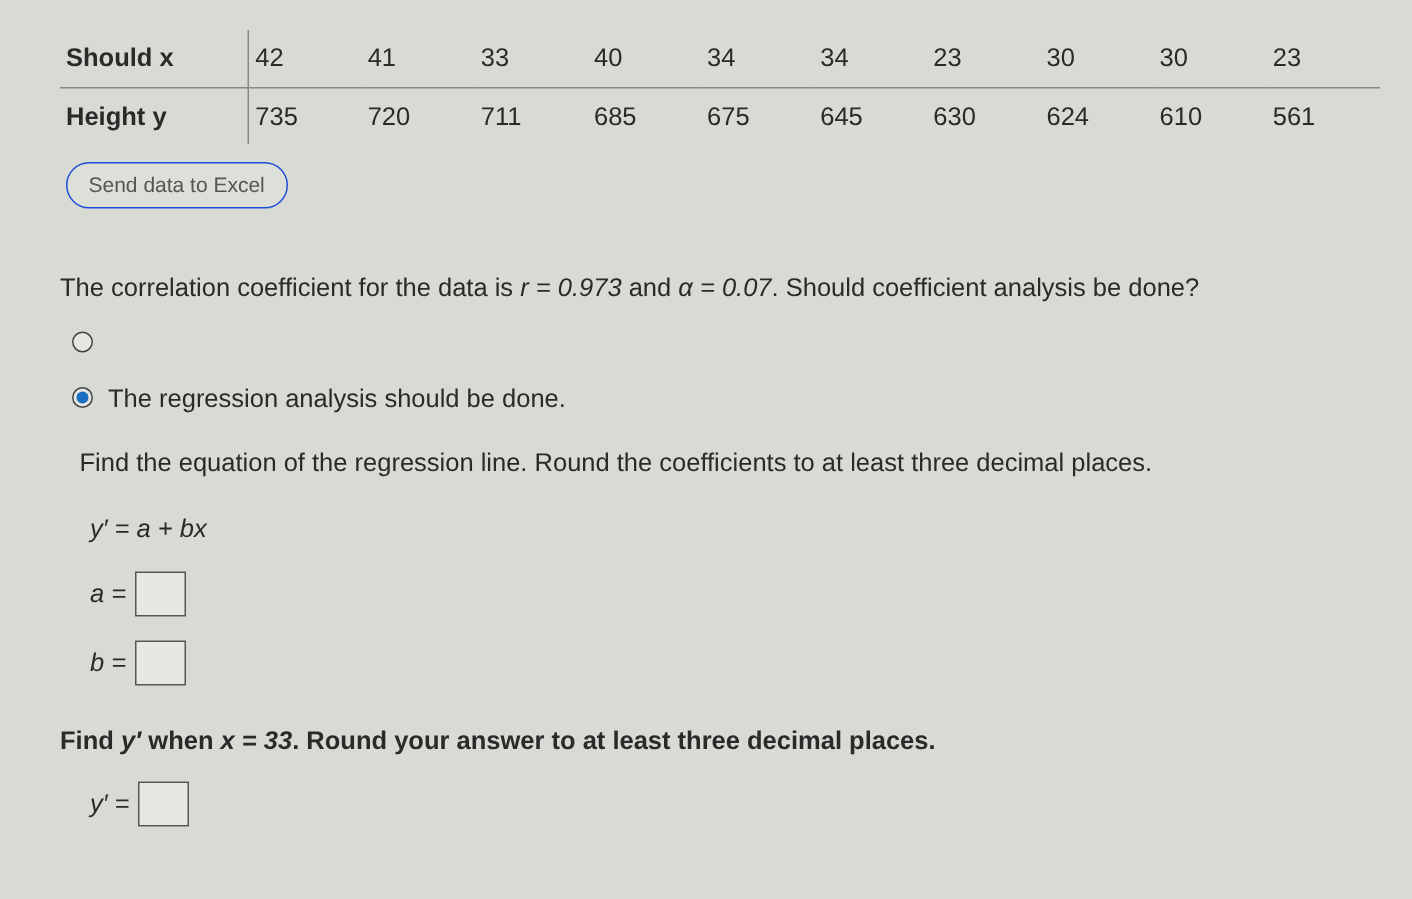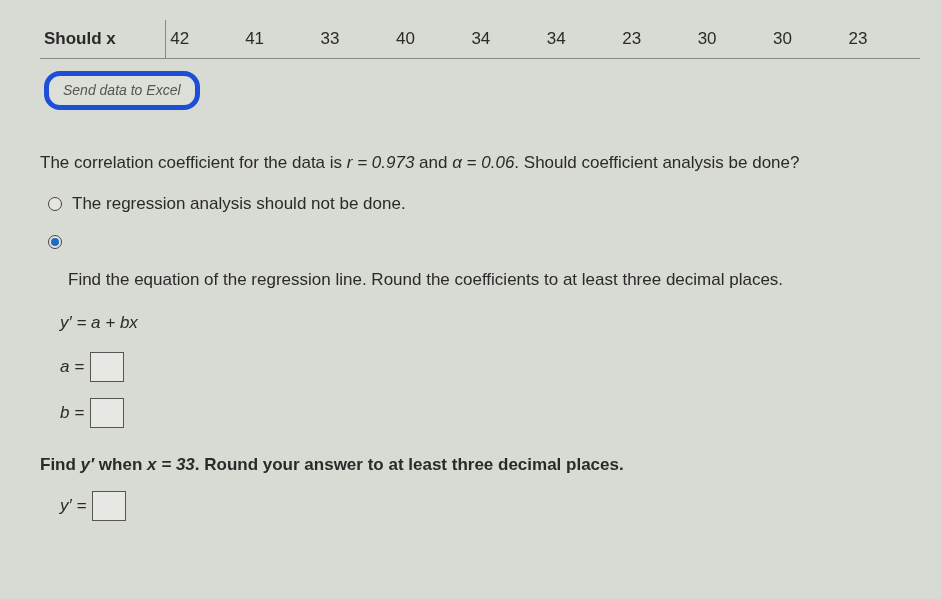--- a/index.html
+++ b/index.html
@@ -28,30 +28,29 @@
       text-align: left;
       font-weight: bold;
       padding-right: 20px;
       border-right: 1px solid #888;
       width: 120px;
     }
     .data-table tr.row1 td { border-bottom: 1px solid #888; }
     .data-table td.val { width: 72px; }
     .excel-btn {
       display: inline-block;
-      border: 5px solid #1d4ed8;
+      border: 1px solid #1d4ed8;
       border-radius: 16px;
       padding: 4px 14px;
       font-size: 14px;
       color: #555;
       background: #dddfd9;
       margin-left: 4px;
       margin-bottom: 40px;
       cursor: pointer;
-      font-style: italic;
     }
     .question-text { margin-bottom: 16px; }
     .option {
       display: flex;
       align-items: center;
       margin-left: 8px;
       margin-bottom: 18px;
     }
     .radio {
       width: 14px;
@@ -65,21 +64,21 @@
       background: #e5e6e1;
     }
     .radio.selected::after {
       content: "";
       width: 8px;
       height: 8px;
       background: #1b6ec2;
       border-radius: 50%;
       display: block;
     }
-    .instruction { margin-left: 28px; margin-bottom: 18px; }
+    .instruction { margin-left: 13px; margin-bottom: 18px; }
     .eqn-line { margin-left: 20px; margin-bottom: 16px; font-style: italic; display:flex; align-items:center; gap:6px; }
     .eqn-var { font-style: italic; }
     .input-box {
       display: inline-block;
       width: 34px;
       height: 30px;
       border: 1.5px solid #555;
       background: #e7e8e3;
       vertical-align: middle;
     }
@@ -99,36 +98,49 @@
     <td class="val">41</td>
     <td class="val">33</td>
     <td class="val">40</td>
     <td class="val">34</td>
     <td class="val">34</td>
     <td class="val">23</td>
     <td class="val">30</td>
     <td class="val">30</td>
     <td class="val">23</td>
   </tr>
+  <tr>
+    <td class="label">Height y</td>
+    <td class="val">735</td>
+    <td class="val">720</td>
+    <td class="val">711</td>
+    <td class="val">685</td>
+    <td class="val">675</td>
+    <td class="val">645</td>
+    <td class="val">630</td>
+    <td class="val">624</td>
+    <td class="val">610</td>
+    <td class="val">561</td>
+  </tr>
 </tbody>
   </table>
 
 <div class="excel-btn">Send data to Excel</div>
 
 <div class="question-text">
-  <span>The correlation coefficient for the data is </span><span class="ital">r = 0.973</span><span> and </span><span class="ital">α = 0.06</span><span>. Should coefficient analysis be done?</span>
+  <span>The correlation coefficient for the data is </span><span class="ital">r = 0.973</span><span> and </span><span class="ital">α = 0.07</span><span>. Should coefficient analysis be done?</span>
 </div>
 
 <div class="option">
   <span class="radio"></span>
-  <span>The regression analysis should not be done.</span>
 </div>
 
 <div class="option">
   <span class="radio selected"></span>
+  <span>The regression analysis should be done.</span>
 </div>
 
 <div class="instruction">Find the equation of the regression line. Round the coefficients to at least three decimal places.</div>
 
 <div class="eqn-line">
   <span class="eqn-var">y′ = a + bx</span>
 </div>
 
 <div class="eqn-line">
   <span class="eqn-var">a =</span>

